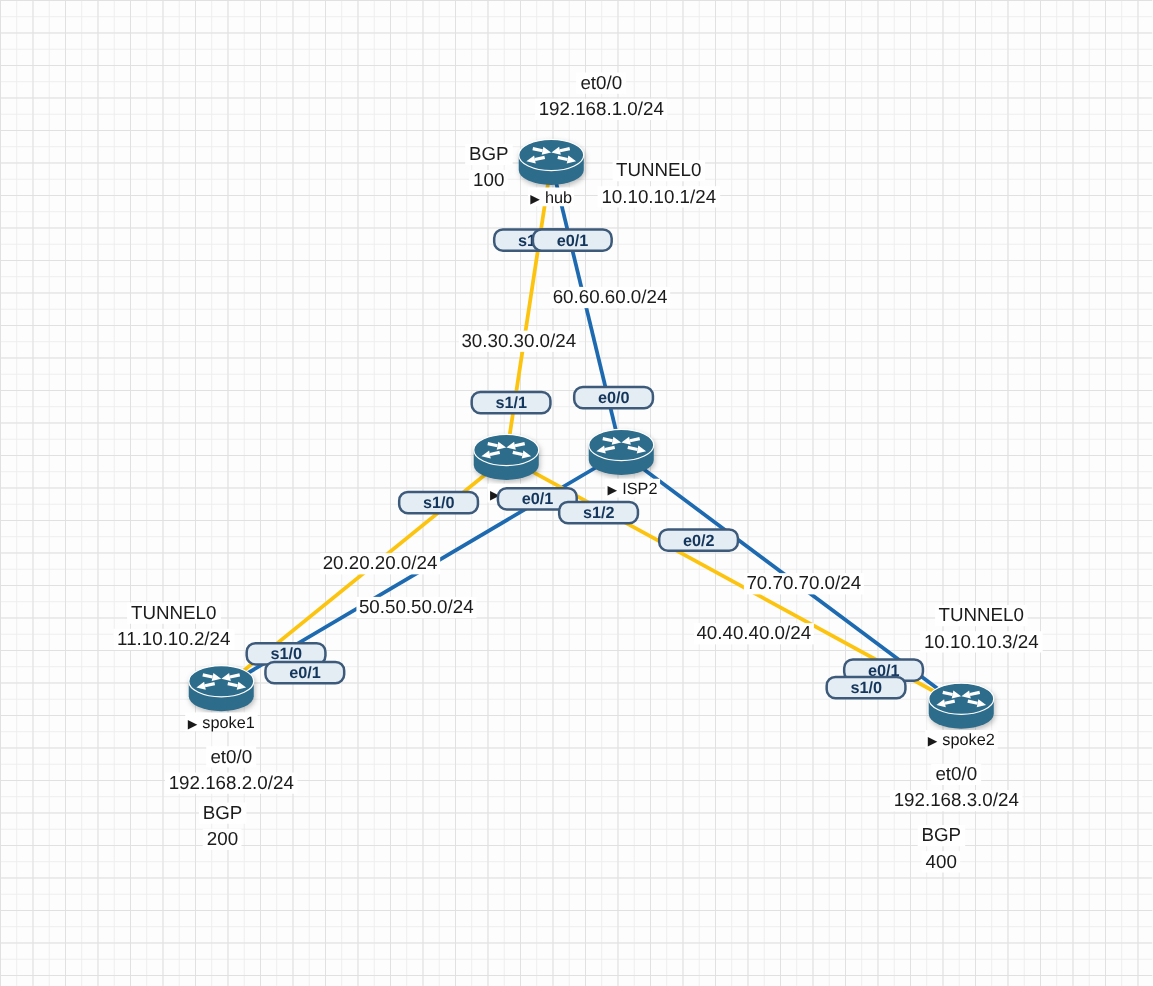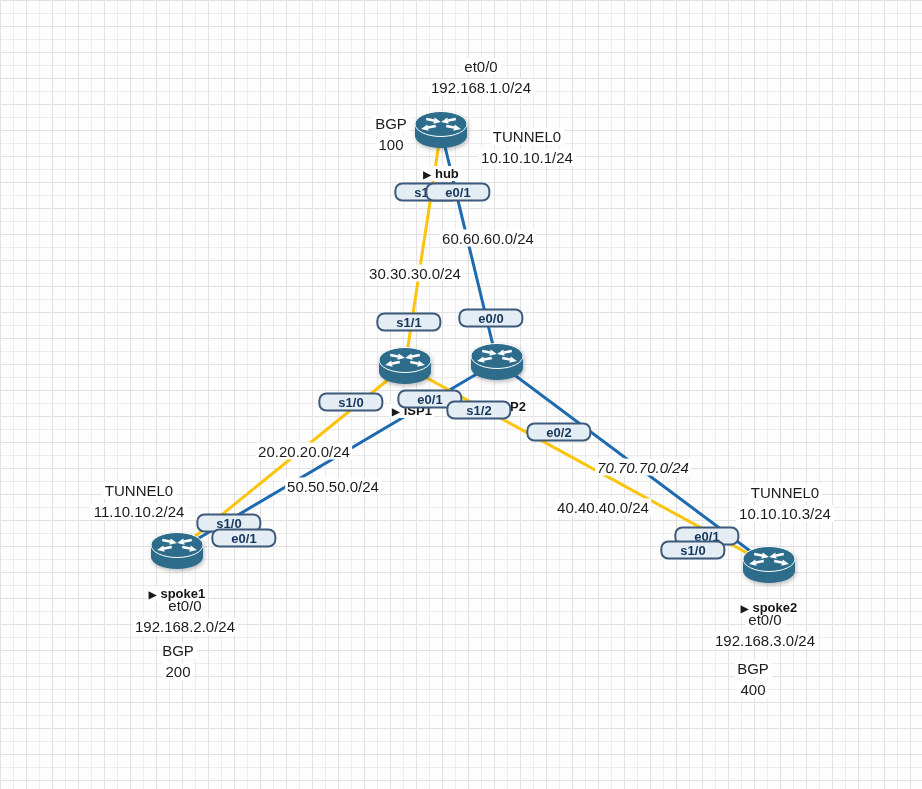--- a/index.html
+++ b/index.html
@@ -52,26 +52,25 @@
     position: absolute;
     transform: translate(-50%, -50%);
     line-height: 0;
   }
   .node-icon svg { filter: drop-shadow(1px 2px 2px rgba(0,0,0,0.25)); }
 
   .node-name {
     position: absolute;
     transform: translateX(-50%);
     font-size: 13px;
-    font-weight: bold;
+    font-weight: normal;
     color: #151515;
     white-space: nowrap;
     background: #ffffff;
     padding: 0 2px;
-    margin-top: 16px;
   }
   .node-name .tri {
     font-size: 10px;
     margin-right: 4px;
     color: #1a1a1a;
   }
 
   .badge {
     position: absolute;
     transform: translate(-50%, -50%);
@@ -94,21 +93,21 @@
       <line x1="497" y1="362" x2="177" y2="551" stroke="#1d6ab0" stroke-width="3"></line>
       <line x1="405" y1="366" x2="769" y2="565" stroke="#fcc40e" stroke-width="3"></line>
       <line x1="497" y1="362" x2="769" y2="565" stroke="#1d6ab0" stroke-width="3"></line>
     </svg>
   <div>
       <div class="netlabel" style="left: 415px; top: 273px;">30.30.30.0/24</div>
       <div class="netlabel" style="left: 488px; top: 238px;">60.60.60.0/24</div>
       <div class="netlabel" style="left: 304px; top: 451px;">20.20.20.0/24</div>
       <div class="netlabel" style="left: 333px; top: 486px;">50.50.50.0/24</div>
       <div class="netlabel" style="left: 603px; top: 507px;">40.40.40.0/24</div>
-      <div class="netlabel" style="left: 643px; top: 467px; font-style: italic;">70.70.70.0/24</div>
+      <div class="netlabel" style="left: 643px; top: 467px;">70.70.70.0/24</div>
     </div>
   <div>
       <div class="annotation" style="left: 481px; top: 77px;">
         <div class="ann-line"><span>et0/0</span></div>
         <div class="ann-line"><span>192.168.1.0/24</span></div>
       </div>
       <div class="annotation" style="left: 391px; top: 134px;">
         <div class="ann-line"><span>BGP</span></div>
         <div class="ann-line"><span>100</span></div>
       </div>

